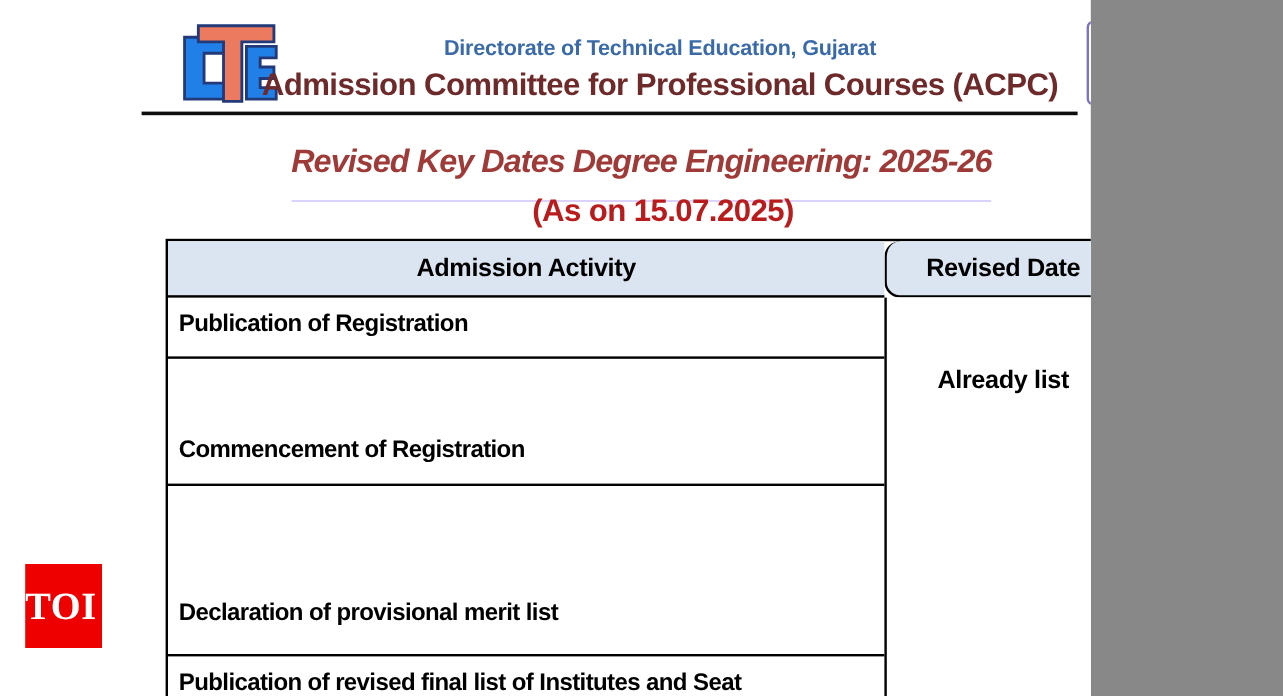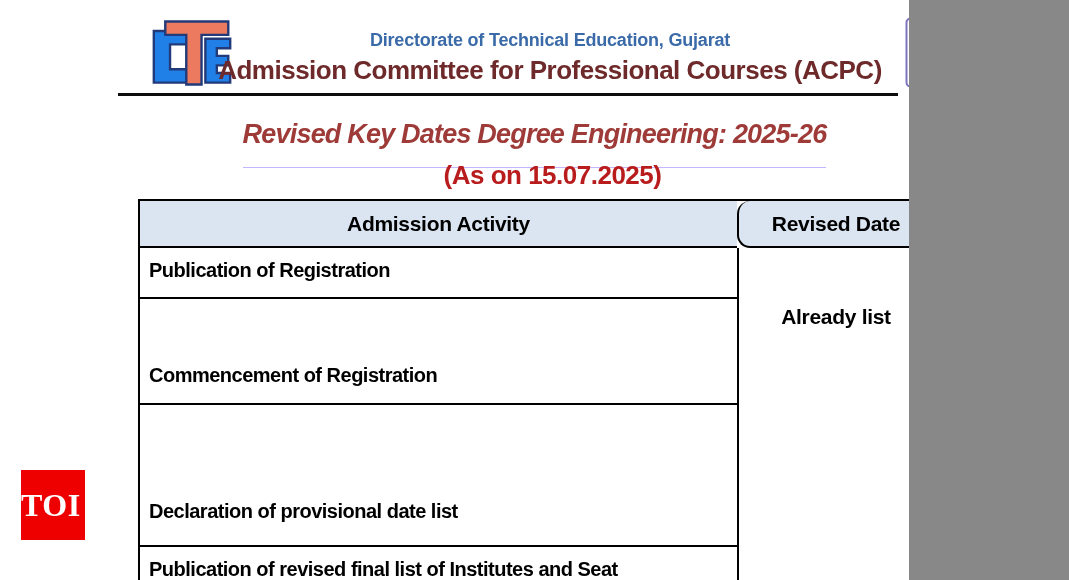--- a/index.html
+++ b/index.html
@@ -115,21 +115,21 @@
     <span>Revised Key Dates Degree Engineering: 2025-26</span>
   </div>
   <div class="doc-subtitle">(As on 15.07.2025)</div>
 
   <div class="kd-table">
     <div class="th c1">Admission Activity</div>
     <div class="th c2">Revised Date</div>
 
     <div class="td r0">Publication of Registration</div>
     <div class="td r2">Commencement of Registration</div>
-    <div class="td r4">Declaration of provisional date list</div>
+    <div class="td r4">Declaration of provisional merit list</div>
     <div class="td r5">Publication of revised final list of Institutes and Seat</div>
 
     <div class="md">
       <span>Already list</span>
     </div>
   </div>
 
   <div class="toi">
     <span>TOI</span>
   </div>

